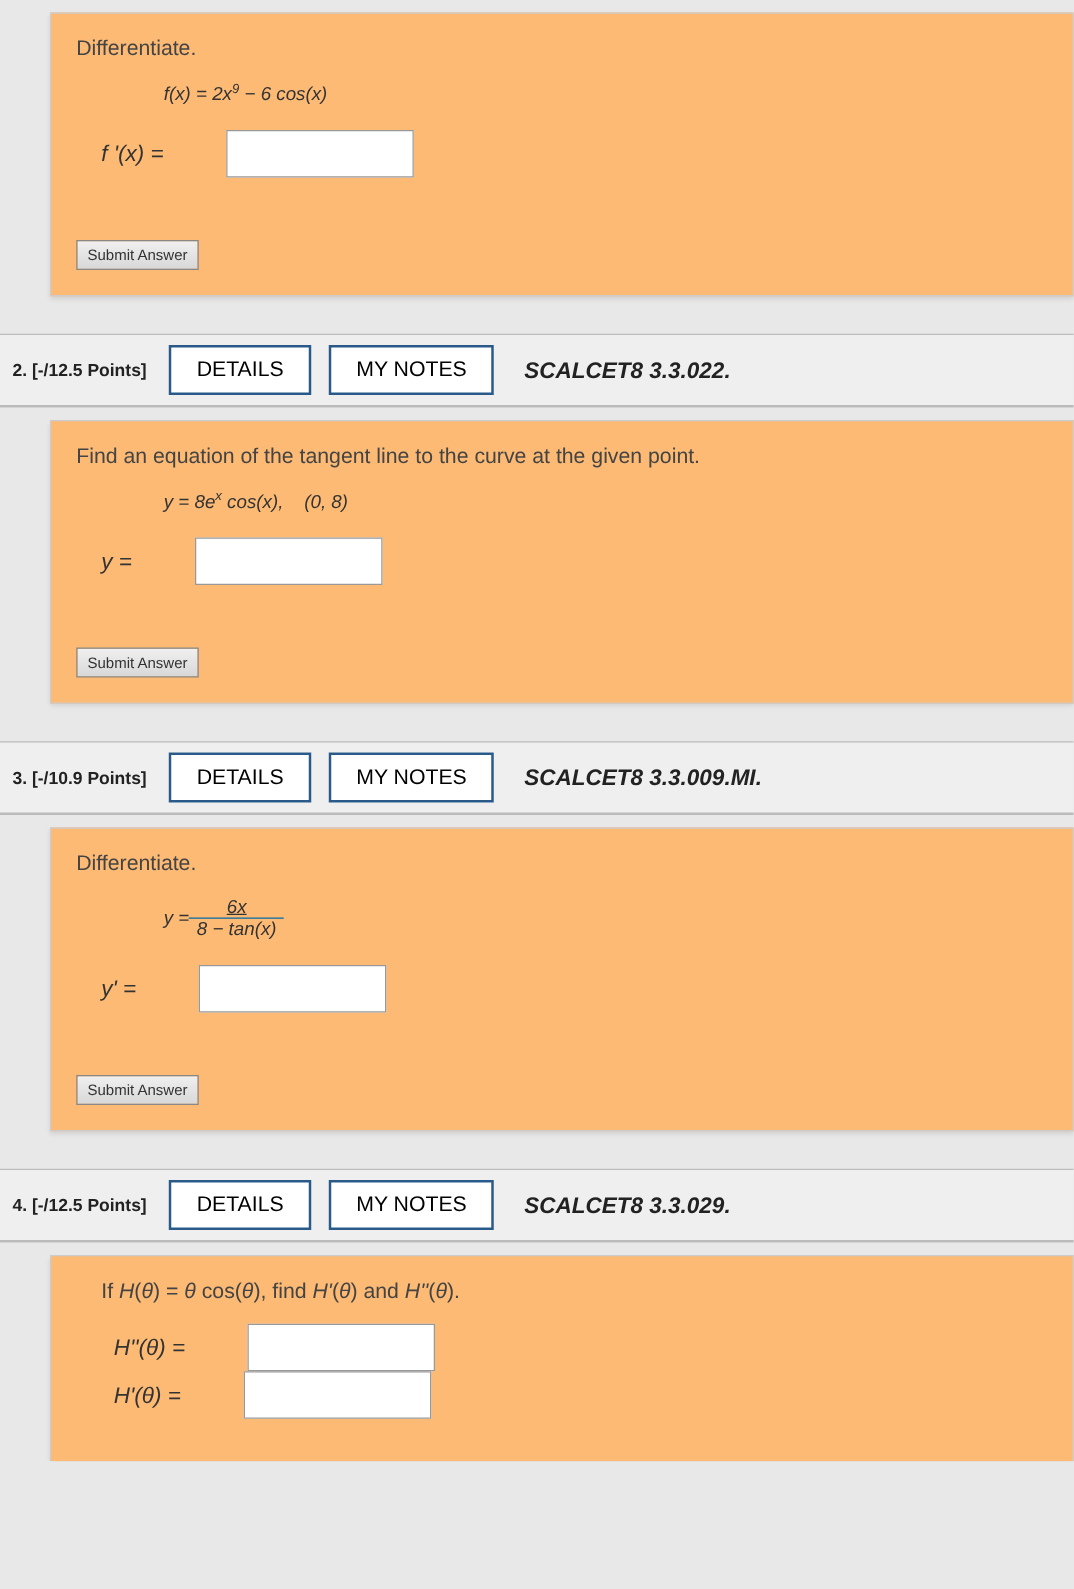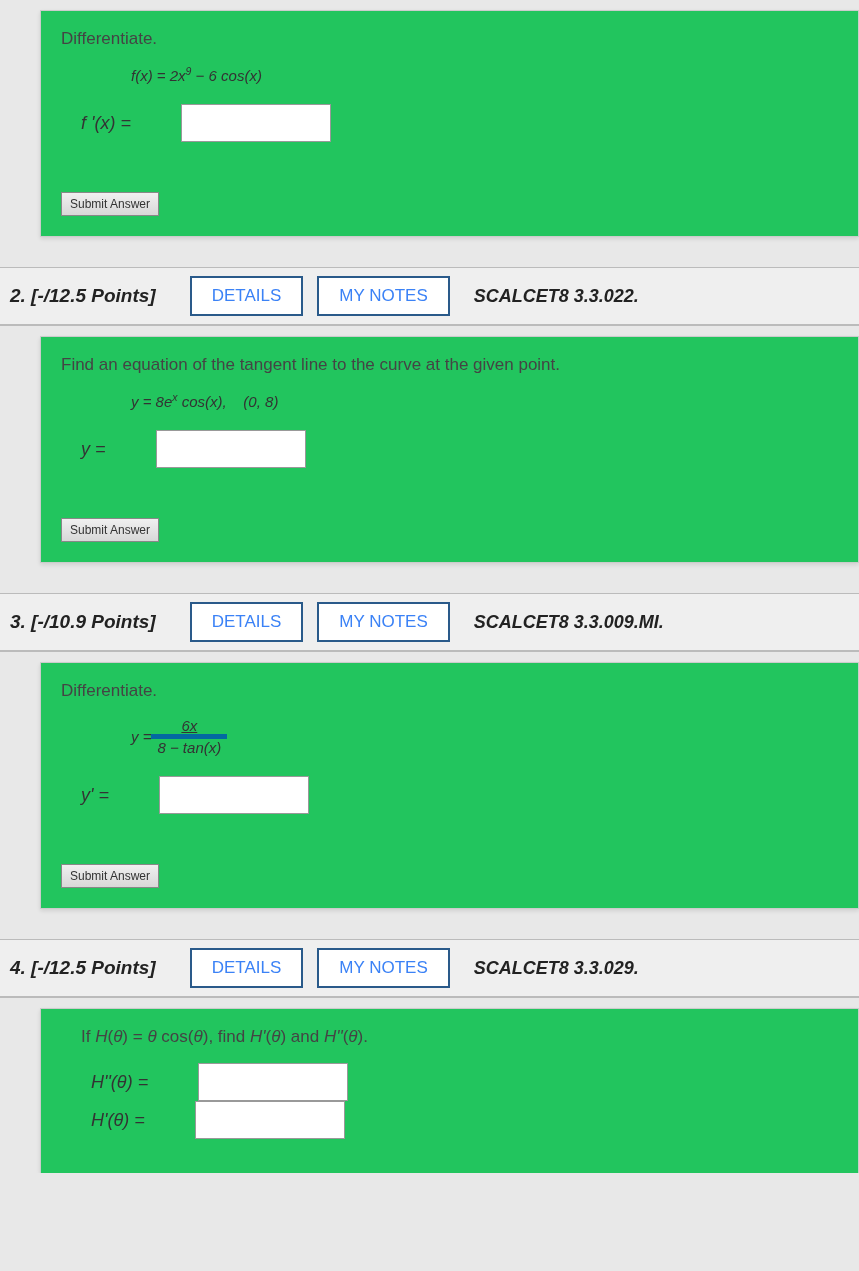--- a/index.html
+++ b/index.html
@@ -3,21 +3,21 @@
 <meta charset="utf-8">
 <style>
   * { box-sizing: border-box; margin: 0; padding: 0; }
   body {
     font-family: Arial, Helvetica, sans-serif;
     background: #e8e8e8;
     width: 859px;
     color: #333;
   }
   .question-box {
-    background: #22c55e;
+    background: #fdba74;
     border: 1px solid #ccc;
     margin: 10px 0 30px 40px;
     padding: 18px 20px 20px 20px;
     box-shadow: 0 2px 4px rgba(0,0,0,0.1);
   }
   .prompt {
     font-size: 17px;
     color: #444;
     margin-bottom: 16px;
   }
@@ -27,21 +27,21 @@
     margin-left: 70px;
     margin-bottom: 20px;
     color: #333;
   }
   .frac {
     display: inline-block;
     vertical-align: middle;
     text-align: center;
     font-style: italic;
   }
-  .frac .num { display:block; border-bottom: 5px solid #0369a1; padding: 0 6px; text-decoration: underline; }
+  .frac .num { display:block; border-bottom: 1px solid #0369a1; padding: 0 6px; text-decoration: underline; }
   .frac .den { display:block; padding: 0 6px; }
   .answer-row {
     display: flex;
     align-items: center;
     margin-left: 20px;
     margin-bottom: 50px;
     font-size: 18px;
     font-style: italic;
     gap: 44px;
   }
@@ -68,29 +68,28 @@
     align-items: center;
     gap: 14px;
     padding: 8px 0 8px 10px;
     border-top: 1px solid #bbb;
     border-bottom: 2px solid #bbb;
     background: #efefef;
     margin-top: 10px;
   }
   .points {
     font-weight: bold;
-    font-size: 19px;
+    font-size: 14px;
     color: #222;
-    margin-right: 20px;
-    font-style: italic;
+    margin-right: 4px;
   }
   .header-btn {
     border: 2px solid #2a5a8a;
     background: #fff;
-    color: #3b82f6;
+    color: #000000;
     font-size: 17px;
     padding: 8px 20px;
     cursor: pointer;
     font-weight: 500;
   }
   .ref {
     font-size: 18px;
     font-weight: bold;
     color: #222;
     margin-left: 10px;

